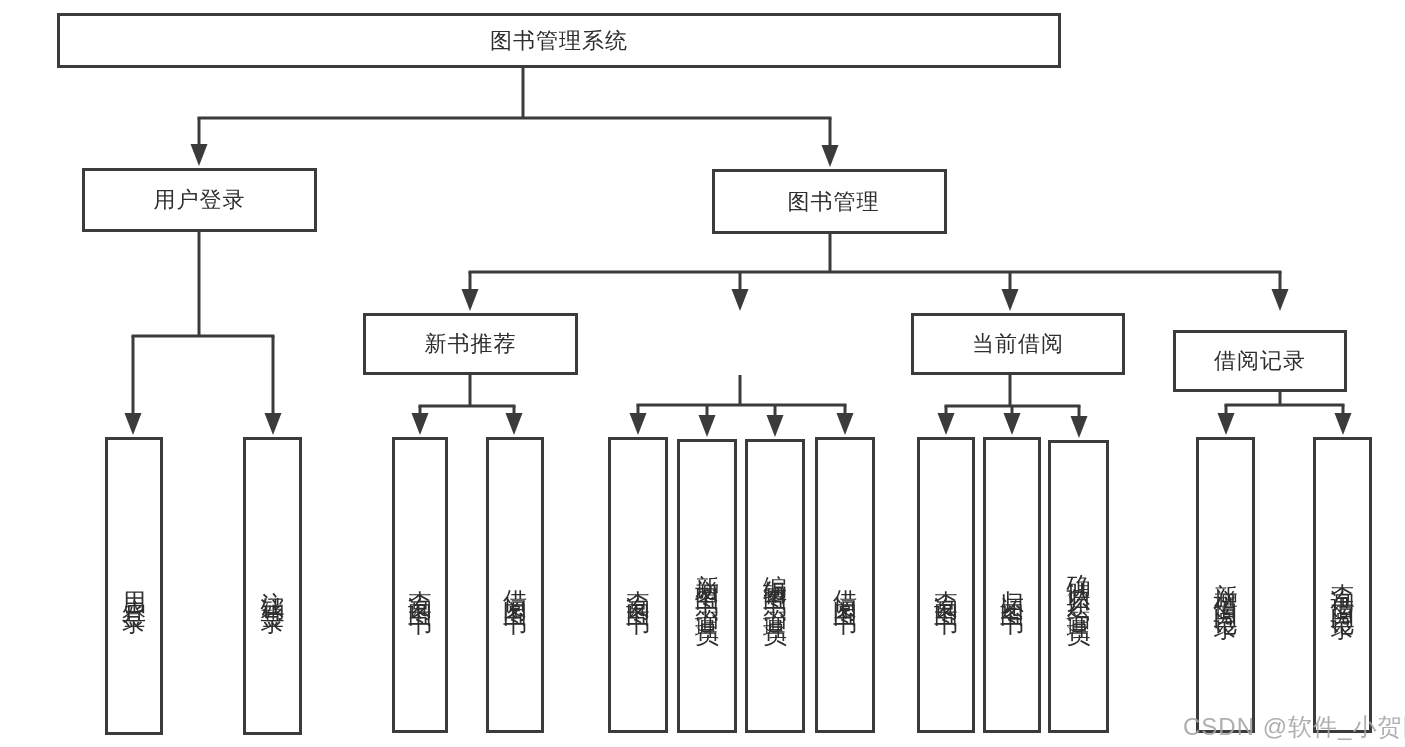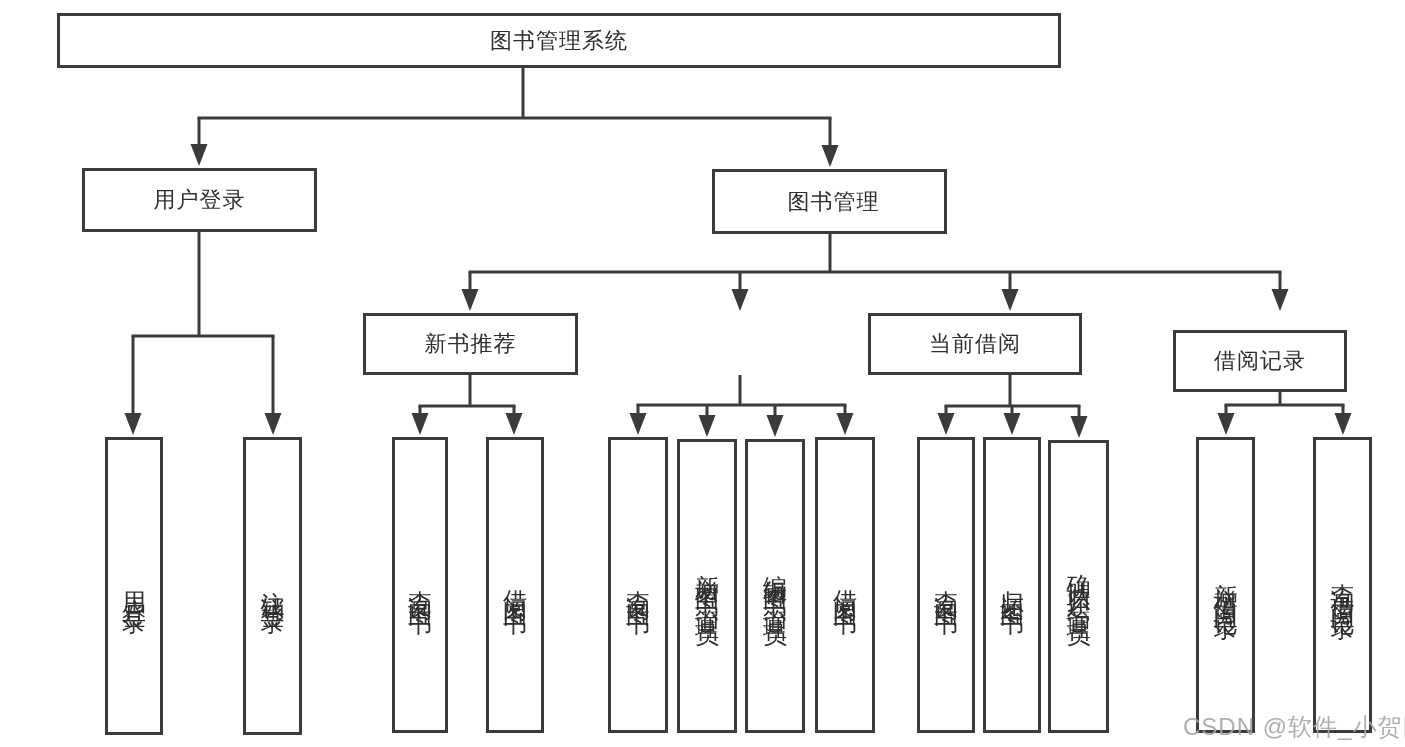--- a/index.html
+++ b/index.html
@@ -105,21 +105,21 @@
       <line x1="1343" y1="405" x2="1343" y2="423" stroke="#3b3b3b" stroke-width="3"></line>
       <polygon points="1334.5,413 1351.5,413 1343,435" fill="#3b3b3b"></polygon>
     </svg>
 
   <div class="node" style="left:21px;top:13px;width:1004px;height:55px;margin-left:36px;">图书管理系统</div>
 
   <div class="node" style="left:82px;top:168px;width:235px;height:64px;">用户登录</div>
   <div class="node" style="left:712px;top:169px;width:235px;height:65px;padding-left:8px;">图书管理</div>
 
   <div class="node" style="left:363px;top:313px;width:215px;height:62px;">新书推荐</div>
-  <div class="node" style="left:868px;top:313px;width:214px;height:62px;">当前借阅</div>
+  <div class="node" style="left:911px;top:313px;width:214px;height:62px;">当前借阅</div>
   <div class="node" style="left:1173px;top:330px;width:174px;height:62px;font-family:Liberation Serif, serif;">借阅记录</div>
 
   <div class="vnode" style="left:105px;top:437px;width:58px;height:298px;">用户登录</div>
   <div class="vnode" style="left:243px;top:437px;width:59px;height:298px;">注销登录</div>
 
   <div class="vnode" style="left:392px;top:437px;width:56px;height:296px;">查询图书</div>
   <div class="vnode" style="left:486px;top:437px;width:58px;height:296px;">借阅图书</div>
 
   <div class="vnode" style="left:608px;top:437px;width:60px;height:296px;">查询图书</div>
   <div class="vnode" style="left:677px;top:439px;width:60px;height:294px;">新增图书（管理员）</div>

